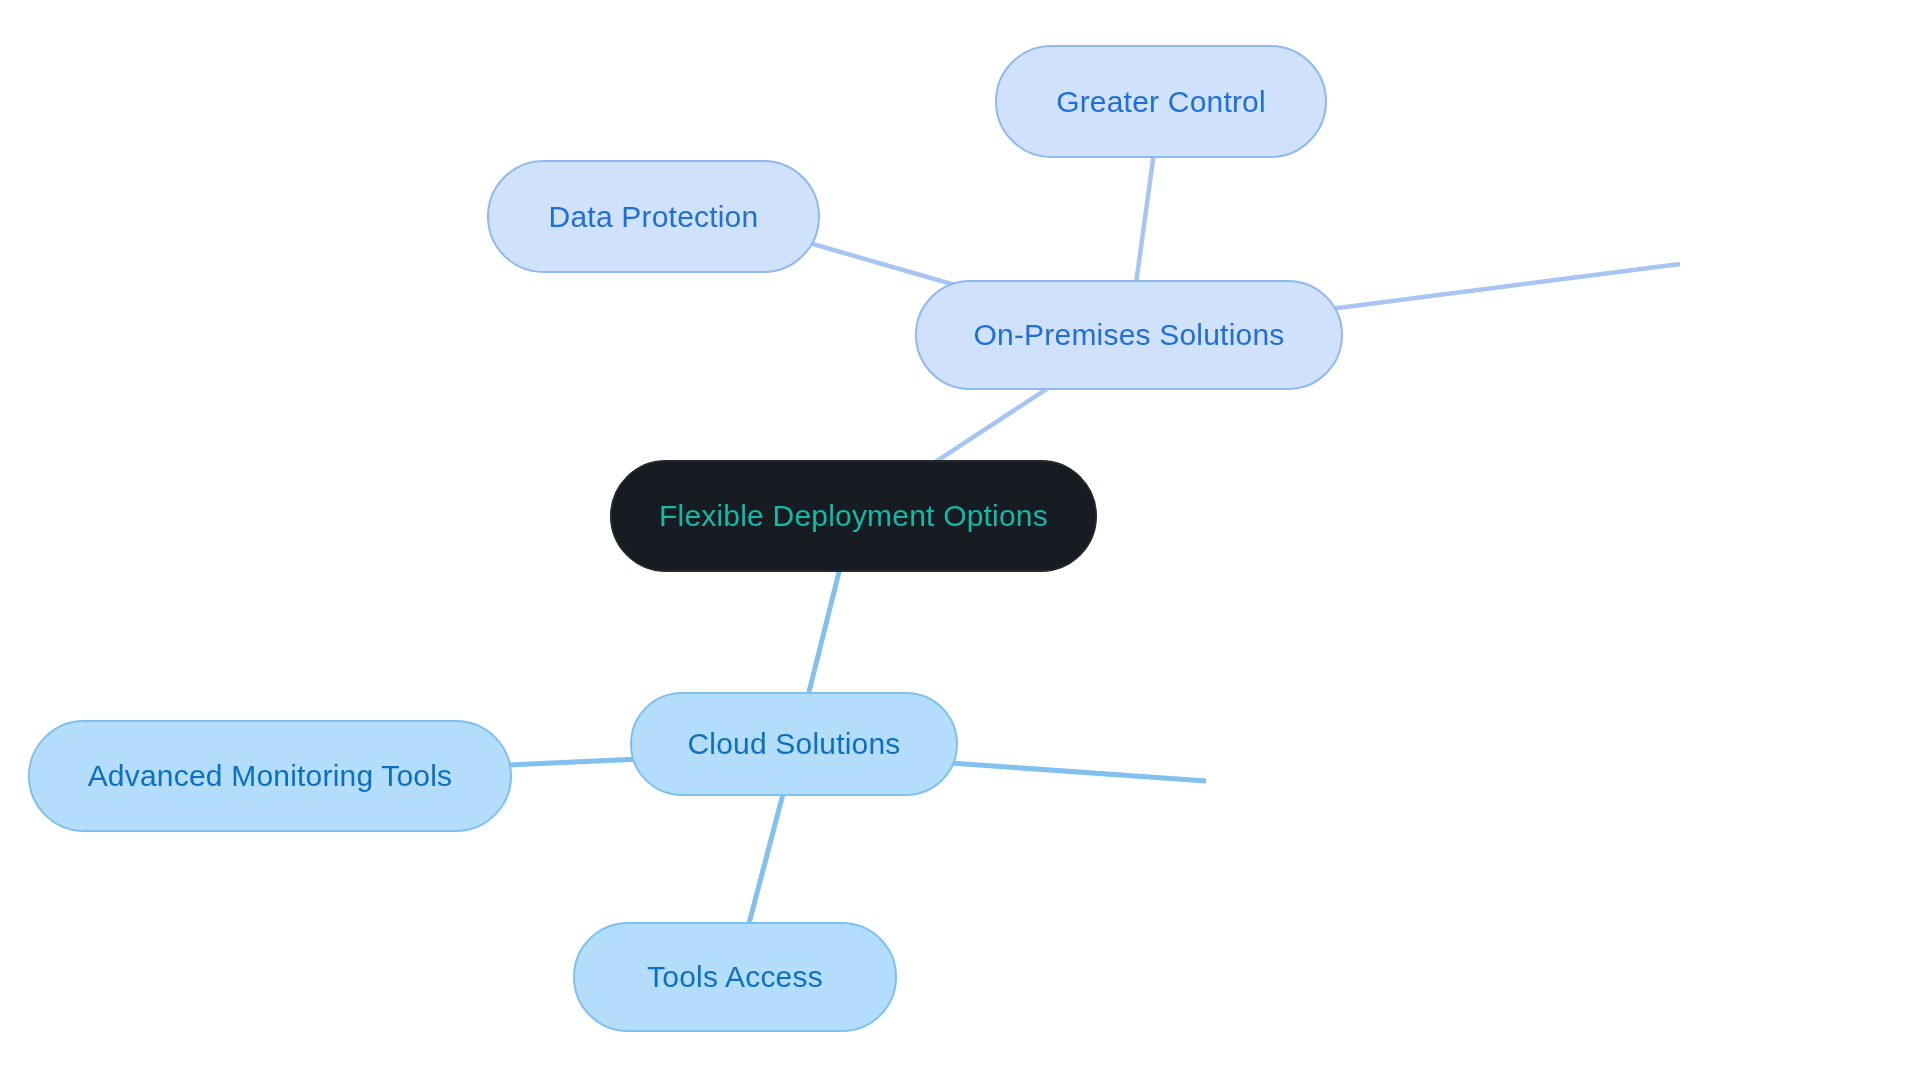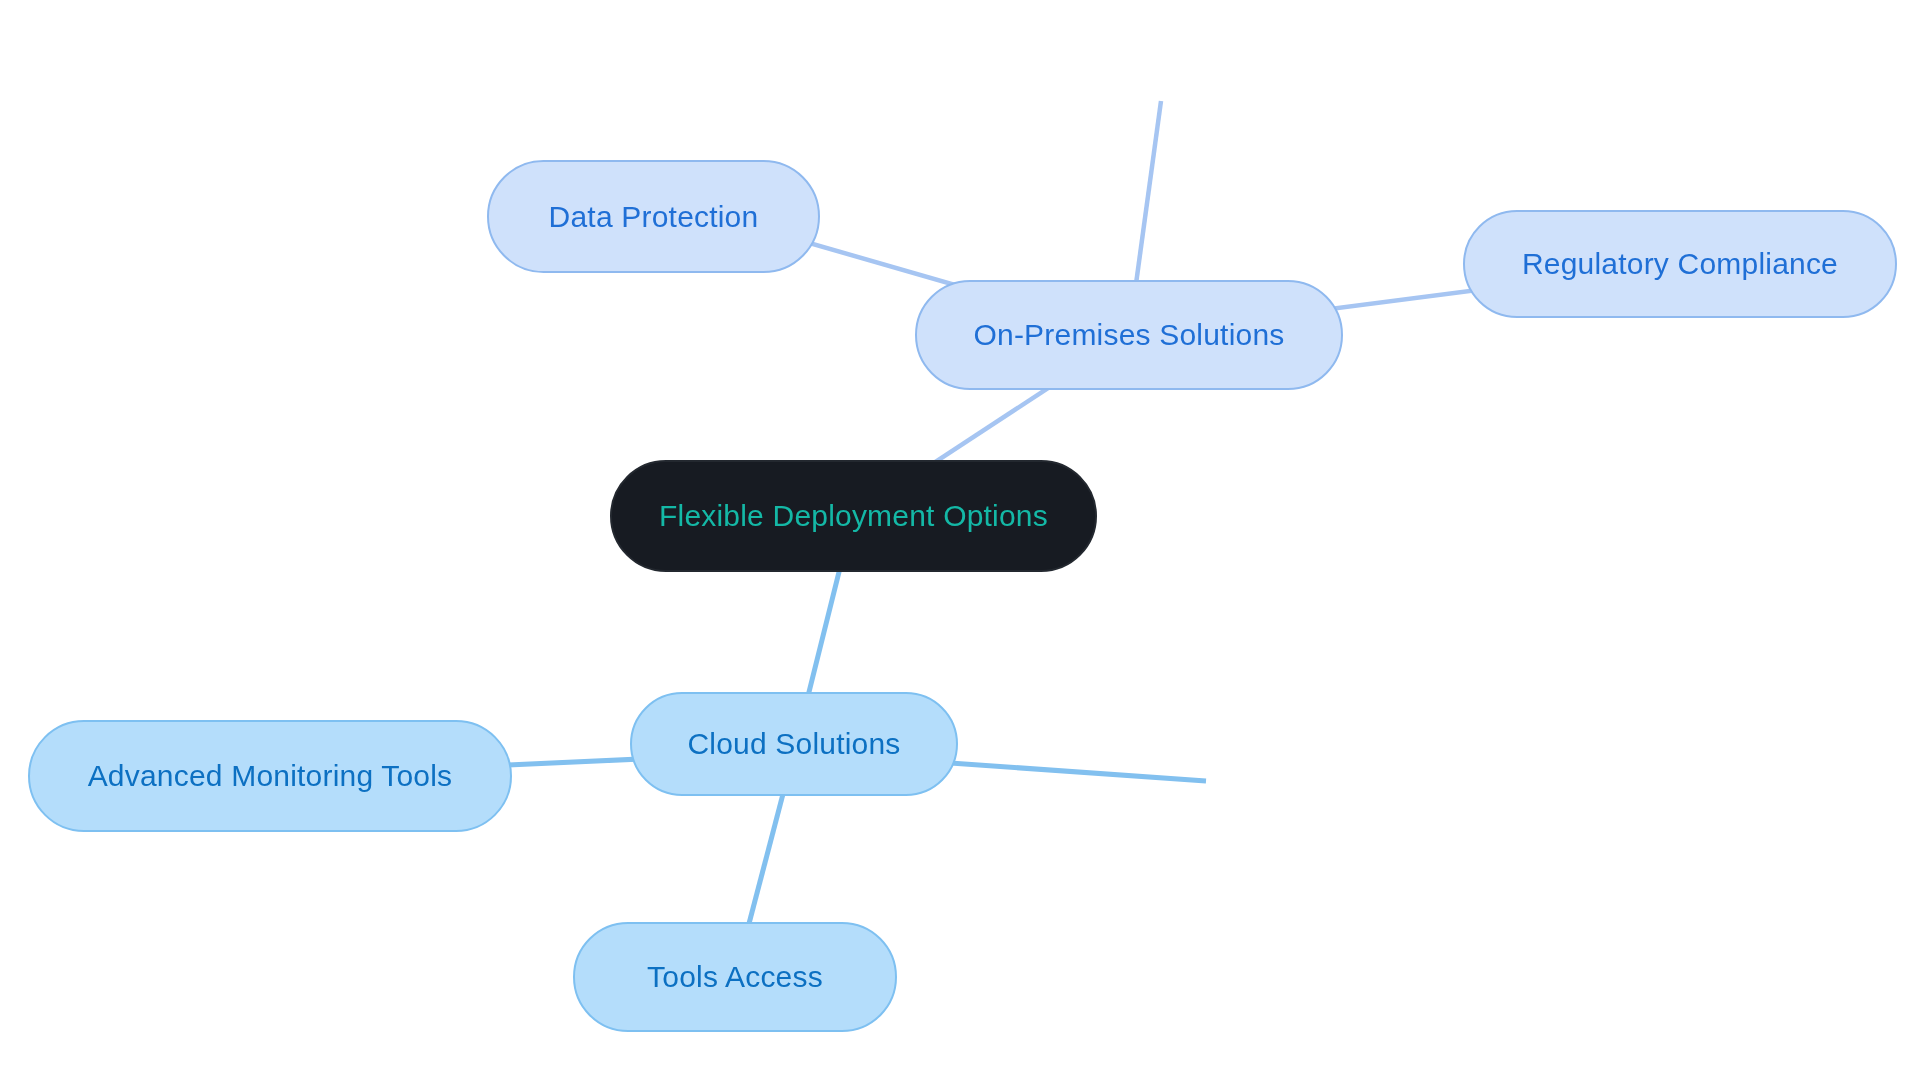--- a/index.html
+++ b/index.html
@@ -83,28 +83,28 @@
   </svg>
 
   <div id="node-root" class="node root">
     <span>Flexible Deployment Options</span>
   </div>
 
   <div id="node-onprem" class="node onprem">
     <span>On-Premises Solutions</span>
   </div>
 
+  <div id="node-greater" class="node onprem">
+    <span>Greater Control</span>
+  </div>
 
   <div id="node-dataprot" class="node onprem">
     <span>Data Protection</span>
   </div>
 
-  <div id="node-regulatory" class="node onprem">
-    <span>Regulatory Compliance</span>
-  </div>
 
   <div id="node-cloudsol" class="node cloud">
     <span>Cloud Solutions</span>
   </div>
 
   <div id="node-monitoring" class="node cloud">
     <span>Advanced Monitoring Tools</span>
   </div>
 
 

